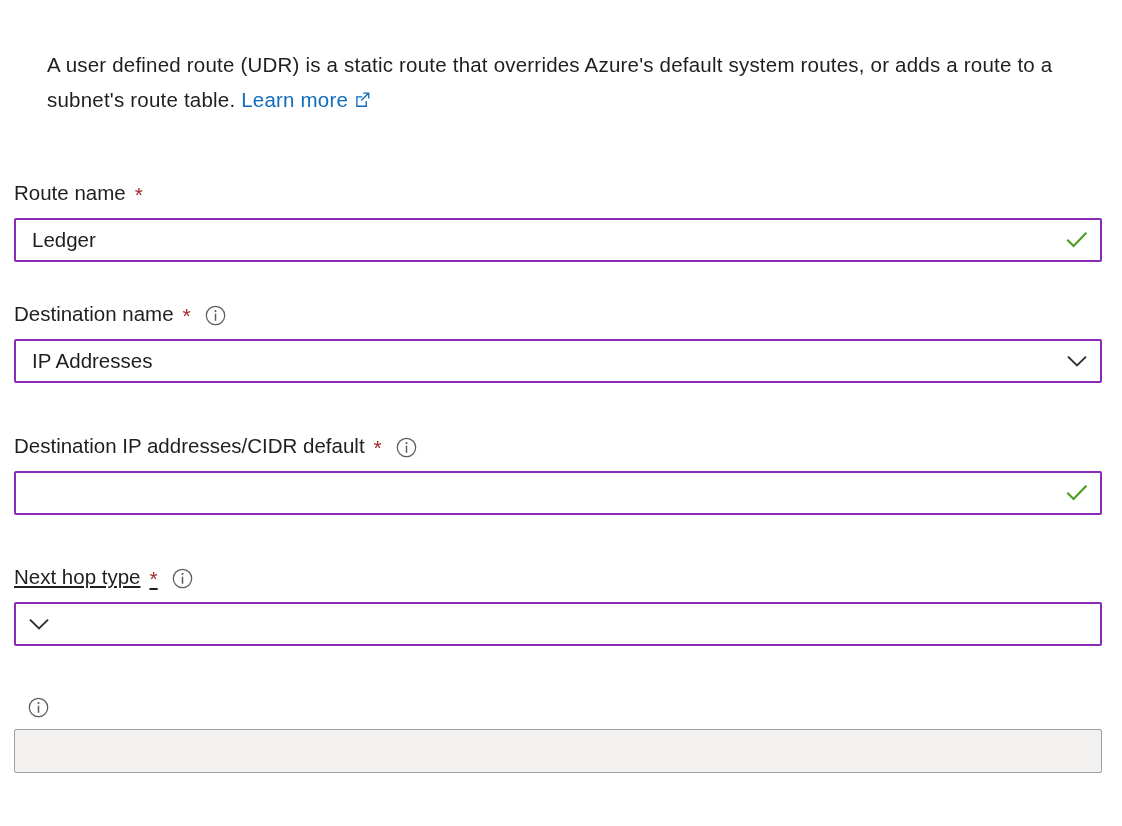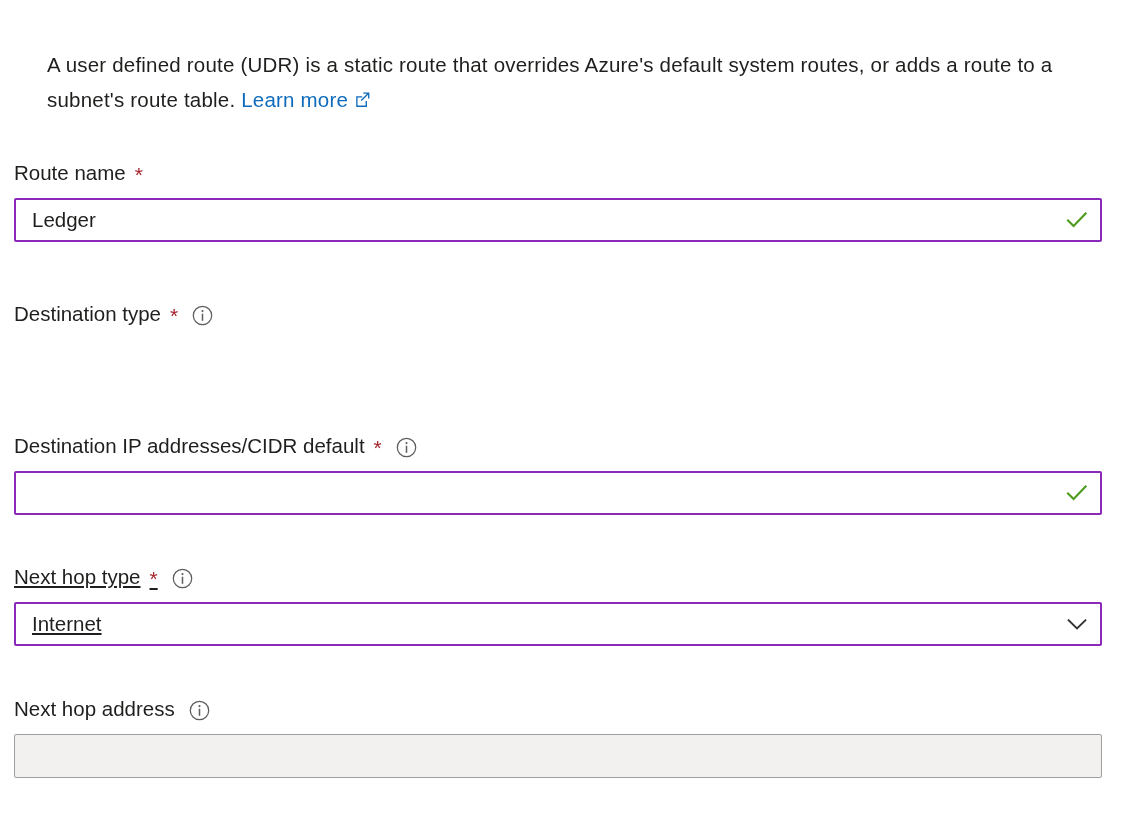--- a/index.html
+++ b/index.html
@@ -133,44 +133,52 @@
 <div class="page">
 
   <p class="intro">
     <span>A user defined route (UDR) is a static route that overrides Azure's default system routes, or adds a route to a subnet's route table.</span>
     <a class="learn-link" href="#"><span>Learn more</span><span class="ext-icon"><svg width="17" height="17" viewBox="0 0 17 17" aria-hidden="true">
             <path d="M2.2 5.2 h6.1 v1.35 h-4.75 v8.05 h8.05 v-4.6 h1.35 v5.95 h-10.75 z" fill="#0f6cbd"></path>
             <path d="M9.3 1.4 h6.1 v6.1 h-1.35 v-3.8 l-6.35 6.35 -0.96 -0.96 6.35 -6.35 h-3.79 z" fill="#0f6cbd"></path>
           </svg></span></a>
   </p>
 
-  <div class="field" style="top:160px;">
+  <div class="field" style="top:180px;">
     <div class="field-label">
       <span>Route name</span>
       <span class="req-star">*</span>
     </div>
     <div class="control purple">
       <input class="control-value" type="text" value="Ledger" style="">
       <span class="affix">
         <svg width="26" height="26" viewBox="0 0 26 26" aria-hidden="true">
           <path d="M4 13.4 L9.6 19 L21.6 6.6" fill="none" stroke="#4c9a1e" stroke-width="2.1" stroke-linecap="square" stroke-linejoin="miter"></path>
         </svg>
       </span>
     </div>
   </div>
 
   <div class="field" style="top:301px;">
     <div class="field-label">
-      <span>Destination type</span>
-      <span class="req-star">*</span>
-      <span class="info-icon">
-        <svg width="21" height="21" viewBox="0 0 21 21" aria-hidden="true">
-          <circle cx="10.5" cy="10.5" r="9.2" fill="none" stroke="#605e5c" stroke-width="1.25"></circle>
-          <circle cx="10.5" cy="6.1" r="1.05" fill="#605e5c"></circle>
-          <rect x="9.75" y="8.7" width="1.5" height="7.1" fill="#605e5c"></rect>
+      <span>Destination name</span>
+      <span class="req-star">*</span>
+      <span class="info-icon">
+        <svg width="21" height="21" viewBox="0 0 21 21" aria-hidden="true">
+          <circle cx="10.5" cy="10.5" r="9.2" fill="none" stroke="#605e5c" stroke-width="1.25"></circle>
+          <circle cx="10.5" cy="6.1" r="1.05" fill="#605e5c"></circle>
+          <rect x="9.75" y="8.7" width="1.5" height="7.1" fill="#605e5c"></rect>
+        </svg>
+      </span>
+    </div>
+    <div class="control purple">
+      <input class="control-value" type="text" readonly="" value="IP Addresses" style="">
+      <span class="affix chevron">
+        <svg width="26" height="26" viewBox="0 0 26 26" aria-hidden="true">
+          <path d="M4.6 9.3 L13 17.4 L21.4 9.3" fill="none" stroke="#323130" stroke-width="1.9" stroke-linecap="square" stroke-linejoin="miter"></path>
         </svg>
       </span>
     </div>
   </div>
 
   <div class="field" style="top:433px;">
     <div class="field-label">
       <span>Destination IP addresses/CIDR default</span>
       <span class="req-star">*</span>
       <span class="info-icon">
@@ -197,32 +205,30 @@
       <span class="req-star">*</span>
       <span class="info-icon">
         <svg width="21" height="21" viewBox="0 0 21 21" aria-hidden="true">
           <circle cx="10.5" cy="10.5" r="9.2" fill="none" stroke="#605e5c" stroke-width="1.25"></circle>
           <circle cx="10.5" cy="6.1" r="1.05" fill="#605e5c"></circle>
           <rect x="9.75" y="8.7" width="1.5" height="7.1" fill="#605e5c"></rect>
         </svg>
       </span>
     </div>
     <div class="control purple">
-      <input class="control-value" type="text" readonly="" value="Internet" style="">
       <span class="affix chevron">
         <svg width="26" height="26" viewBox="0 0 26 26" aria-hidden="true">
           <path d="M4.6 9.3 L13 17.4 L21.4 9.3" fill="none" stroke="#323130" stroke-width="1.9" stroke-linecap="square" stroke-linejoin="miter"></path>
         </svg>
       </span>
     </div>
   </div>
 
   <div class="field" style="top:696px;">
     <div class="field-label">
-      <span>Next hop address</span>
       <span class="info-icon">
         <svg width="21" height="21" viewBox="0 0 21 21" aria-hidden="true">
           <circle cx="10.5" cy="10.5" r="9.2" fill="none" stroke="#605e5c" stroke-width="1.25"></circle>
           <circle cx="10.5" cy="6.1" r="1.05" fill="#605e5c"></circle>
           <rect x="9.75" y="8.7" width="1.5" height="7.1" fill="#605e5c"></rect>
         </svg>
       </span>
     </div>
     <div class="control disabled">
       <input class="control-value" type="text" disabled="" value="" style="">

